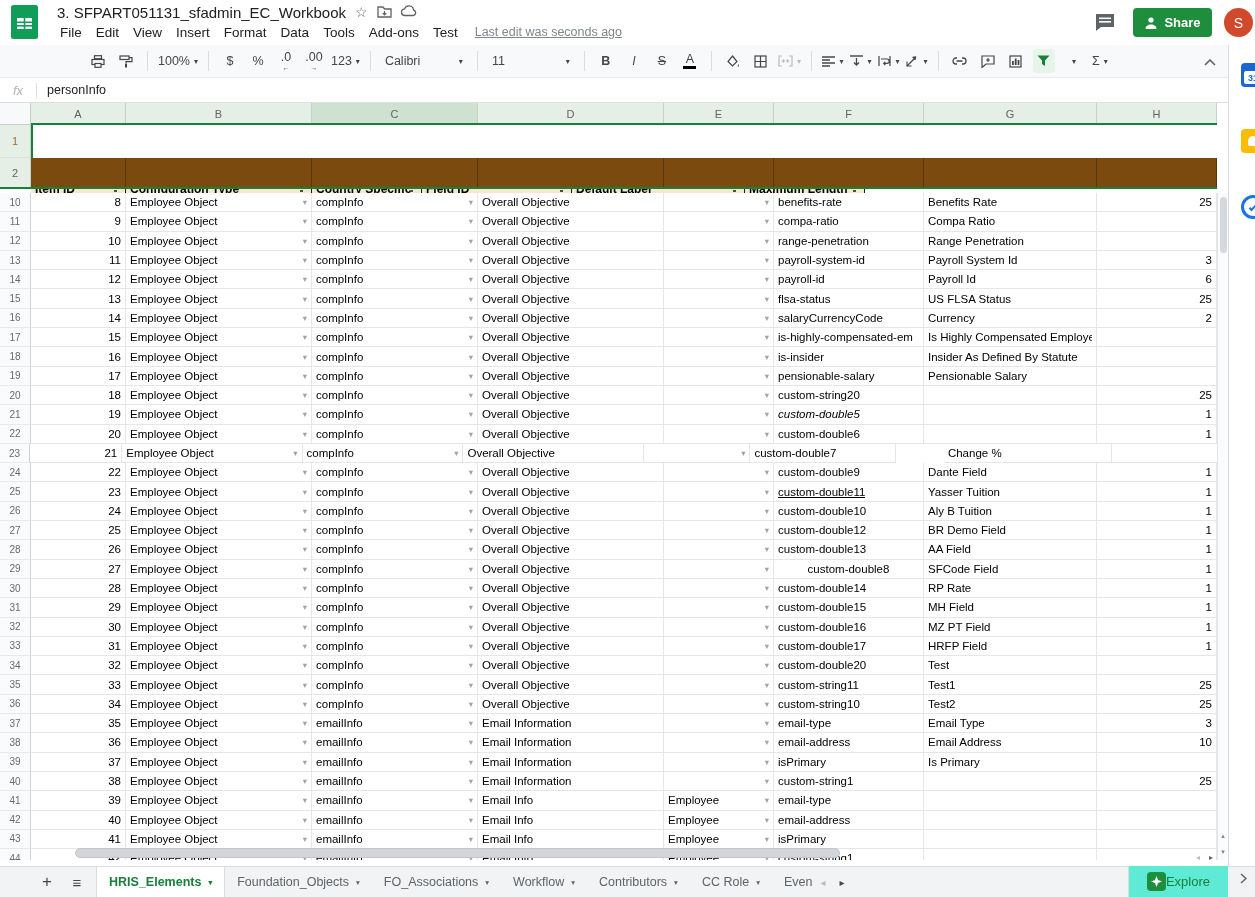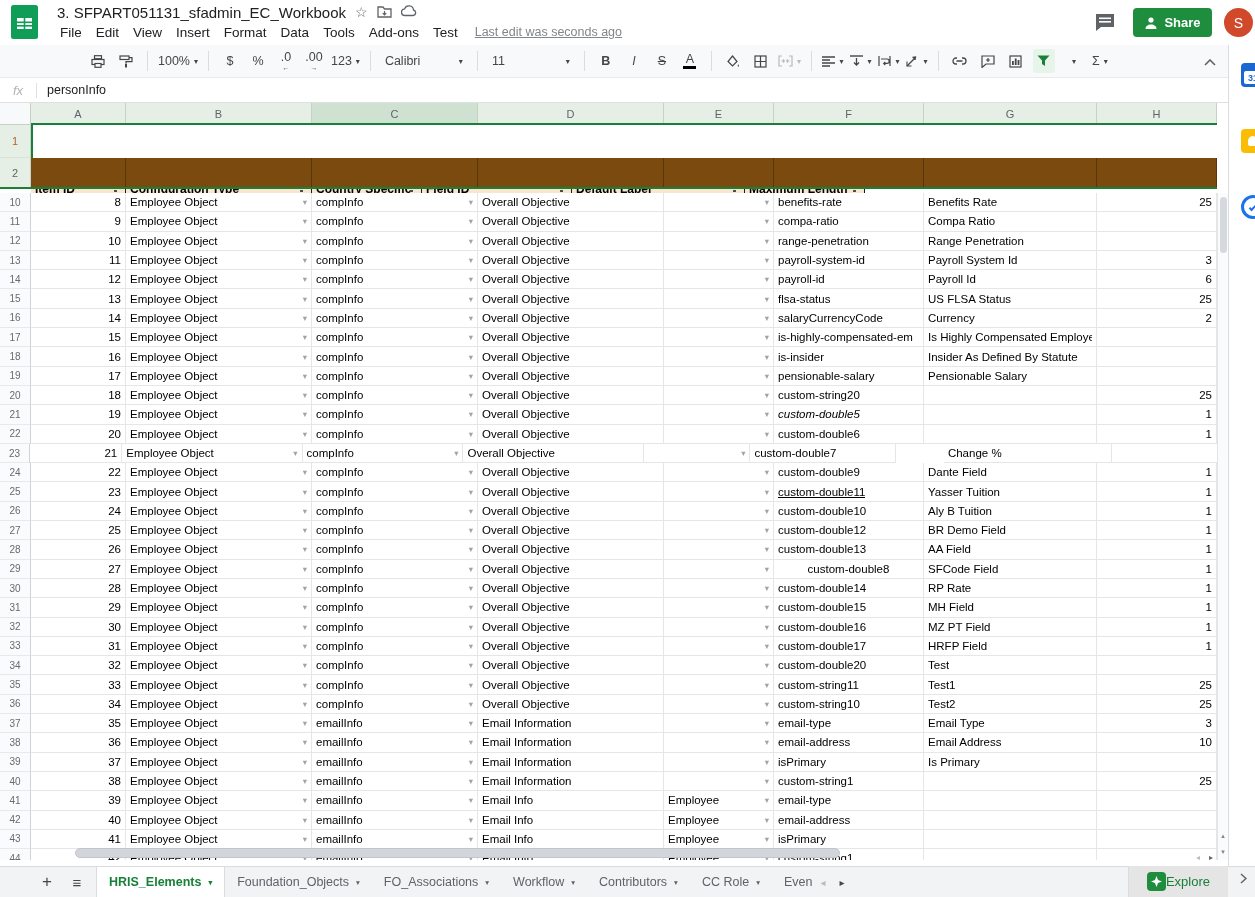--- a/index.html
+++ b/index.html
@@ -102,21 +102,21 @@
   #all-sheets{width:30px;text-align:center;font-size:15px;color:#444746;}
   #tabs{display:flex;height:31px;margin-left:4px;max-width:828px;overflow:hidden;}
   .tab{display:flex;align-items:center;padding:0 12px;font-size:12.5px;color:#5f6368;white-space:nowrap;gap:7px;}
   .tab .caret{font-size:7.5px;color:#5f6368;}
   .tab-active{background:#fff;color:#188038;font-weight:bold;border-left:1px solid #dadce0;border-right:1px solid #dadce0;}
   .tab-active .caret{color:#188038;}
   .tab-clipped{max-width:56px;overflow:hidden;padding-right:0;}
   #tab-nav{display:flex;align-items:center;gap:14px;margin-left:8px;font-size:10px;}
   #tab-nav .prev{color:#b8bcc0;} #tab-nav .next{color:#444746;}
   #explore{position:absolute;left:1128px;top:866px;width:100px;height:31px;border-left:1px solid #dadce0;
-           display:flex;align-items:center;justify-content:center;gap:0;background:#e5e5e5;}
+           display:flex;align-items:center;justify-content:center;gap:0;background:#5eead4;}
   #explore-ic{width:19px;height:19px;background:#1e8e3e;border-radius:4px;display:flex;align-items:center;justify-content:center;}
   #explore-label{font-size:13px;color:#188038;}
   #panel-toggle{position:absolute;left:1240px;top:872px;font-size:13px;color:#5f6368;}
 
   
   #sidepanel{position:absolute;left:1228px;top:45px;width:27px;height:821px;background:#fff;border-left:1px solid #dadce0;}
   .sp-ic{position:absolute;left:12px;width:24px;height:24px;border-radius:4px;}
   #sp-calendar{top:18px;background:#1967d2;color:#fff;font-size:9px;font-weight:bold;display:flex;align-items:flex-end;justify-content:center;}
   #sp-calendar span{background:#fff;color:#1967d2;width:18px;height:13px;margin-bottom:3px;border-radius:2px;
                     display:flex;align-items:center;justify-content:center;}

